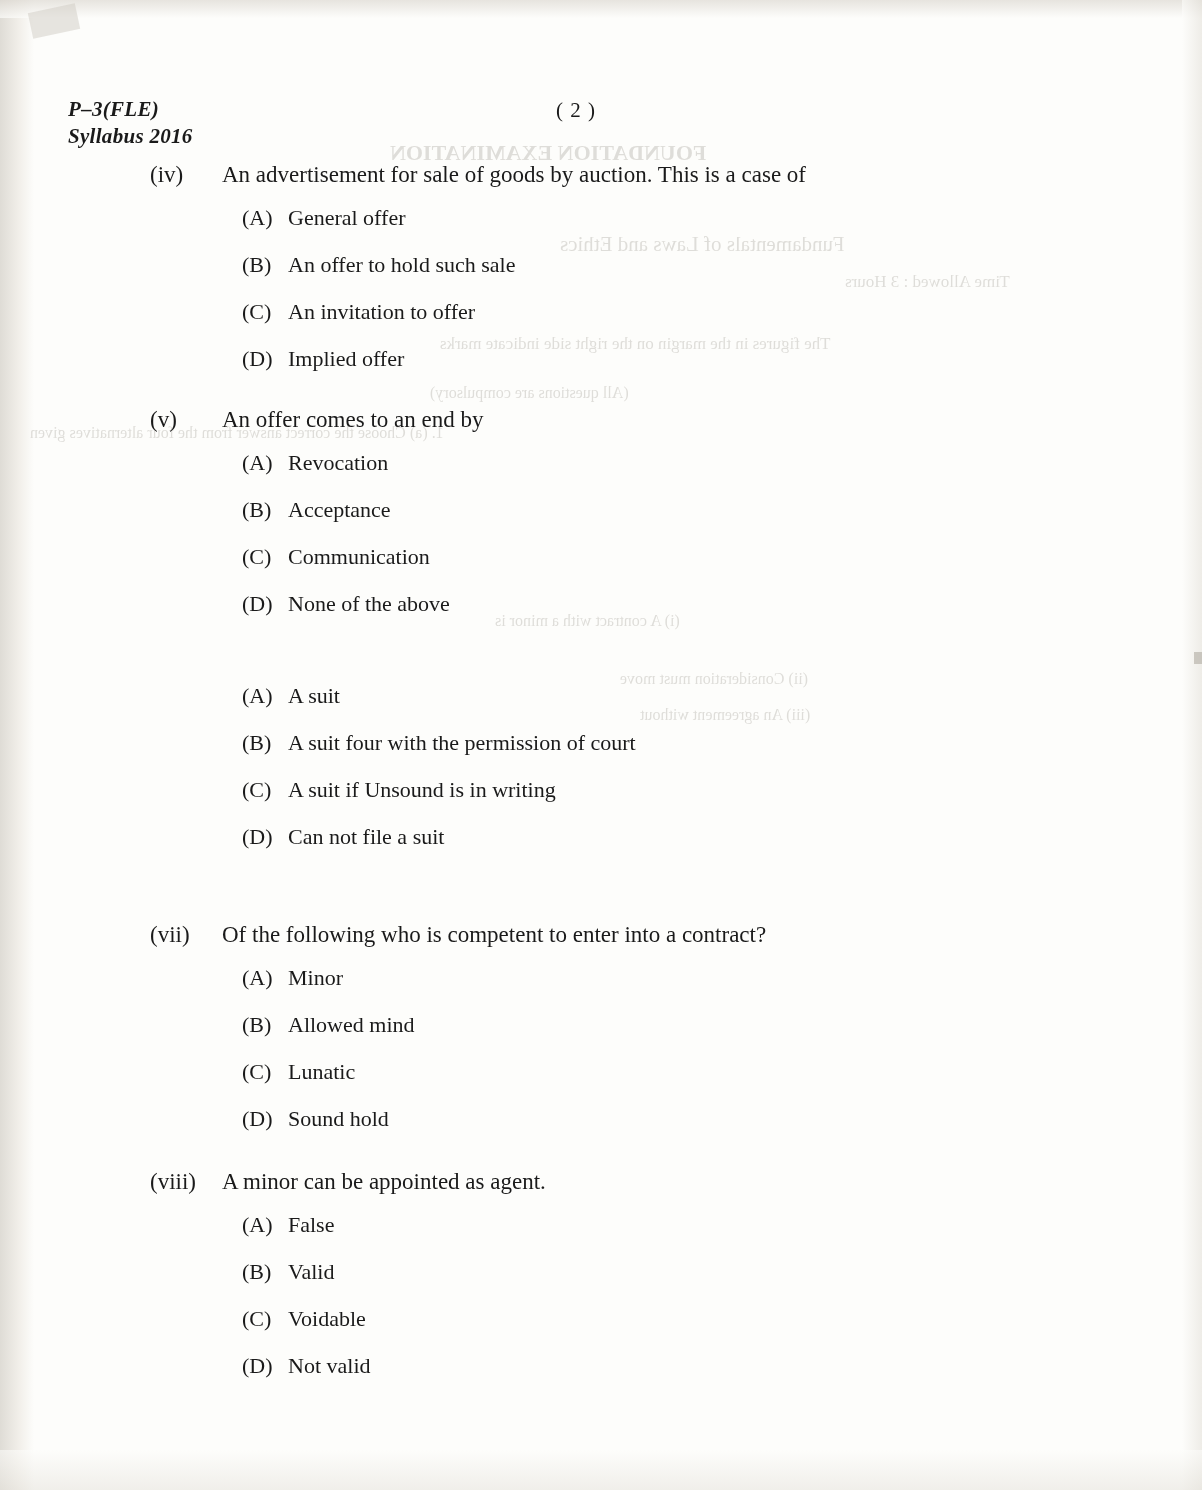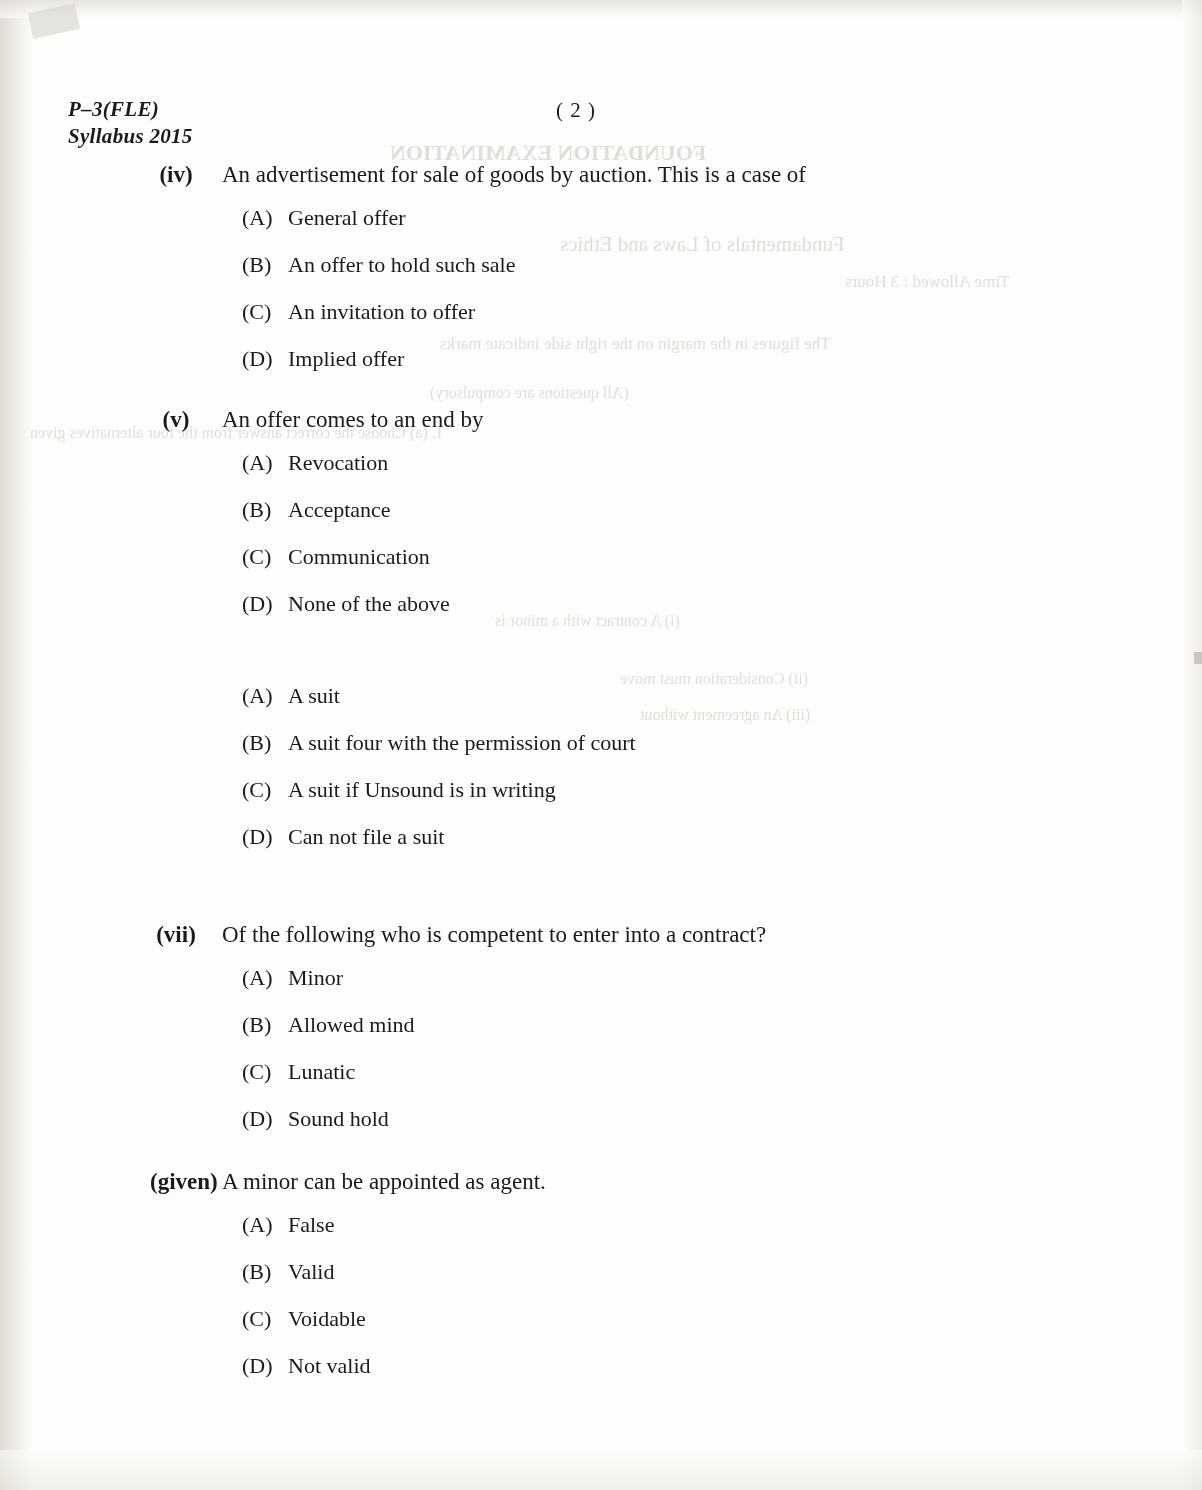--- a/index.html
+++ b/index.html
@@ -110,24 +110,23 @@
   }
   .qrow {
     display: flex;
     align-items: baseline;
     font-size: 23px;
     line-height: 30px;
   }
   .qnum {
     width: 72px;
     flex: 0 0 72px;
-    text-align: center;
+    text-align: left;
     padding-right: 20px;
     box-sizing: border-box;
-    font-weight: bold;
   }
   .qtext {
     flex: 1;
   }
   .opts {
     margin-top: 14px;
     margin-left: 92px;
   }
   .opt {
     display: flex;
@@ -165,21 +164,21 @@
       <div class="ghost" style="left: 30px; top: 424px; font-size: 16px; font-weight: normal;">1. (a) Choose the correct answer from the four alternatives given</div>
       <div class="ghost" style="left: 495px; top: 612px; font-size: 16px; font-weight: normal;">(i) A contract with a minor is</div>
       <div class="ghost" style="left: 620px; top: 670px; font-size: 16px; font-weight: normal;">(ii) Consideration must move</div>
       <div class="ghost" style="left: 640px; top: 706px; font-size: 16px; font-weight: normal;">(iii) An agreement without</div>
     </div>
 
   <div class="content">
 
     <div class="hdr-left">
       <div>P–3(FLE)</div>
-      <div>Syllabus 2015</div>
+      <div>Syllabus 2016</div>
     </div>
 
     <div class="page-num">( 2 )</div>
 
     <div class="questions-layer">
         <div class="qblock" style="top: 160px;">
           <div class="qrow">
             <div class="qnum">(iv)</div>
             <div class="qtext">An advertisement for sale of goods by auction. This is a case of</div>
           </div>
@@ -265,21 +264,21 @@
               <div class="otext">Lunatic</div>
             </div>
             <div class="opt">
               <div class="olabel">(D)</div>
               <div class="otext">Sound hold</div>
             </div>
           </div>
         </div>
         <div class="qblock" style="top: 1167px;">
           <div class="qrow">
-            <div class="qnum">(given)</div>
+            <div class="qnum">(viii)</div>
             <div class="qtext">A minor can be appointed as agent.</div>
           </div>
           <div class="opts">
             <div class="opt">
               <div class="olabel">(A)</div>
               <div class="otext">False</div>
             </div>
             <div class="opt">
               <div class="olabel">(B)</div>
               <div class="otext">Valid</div>

